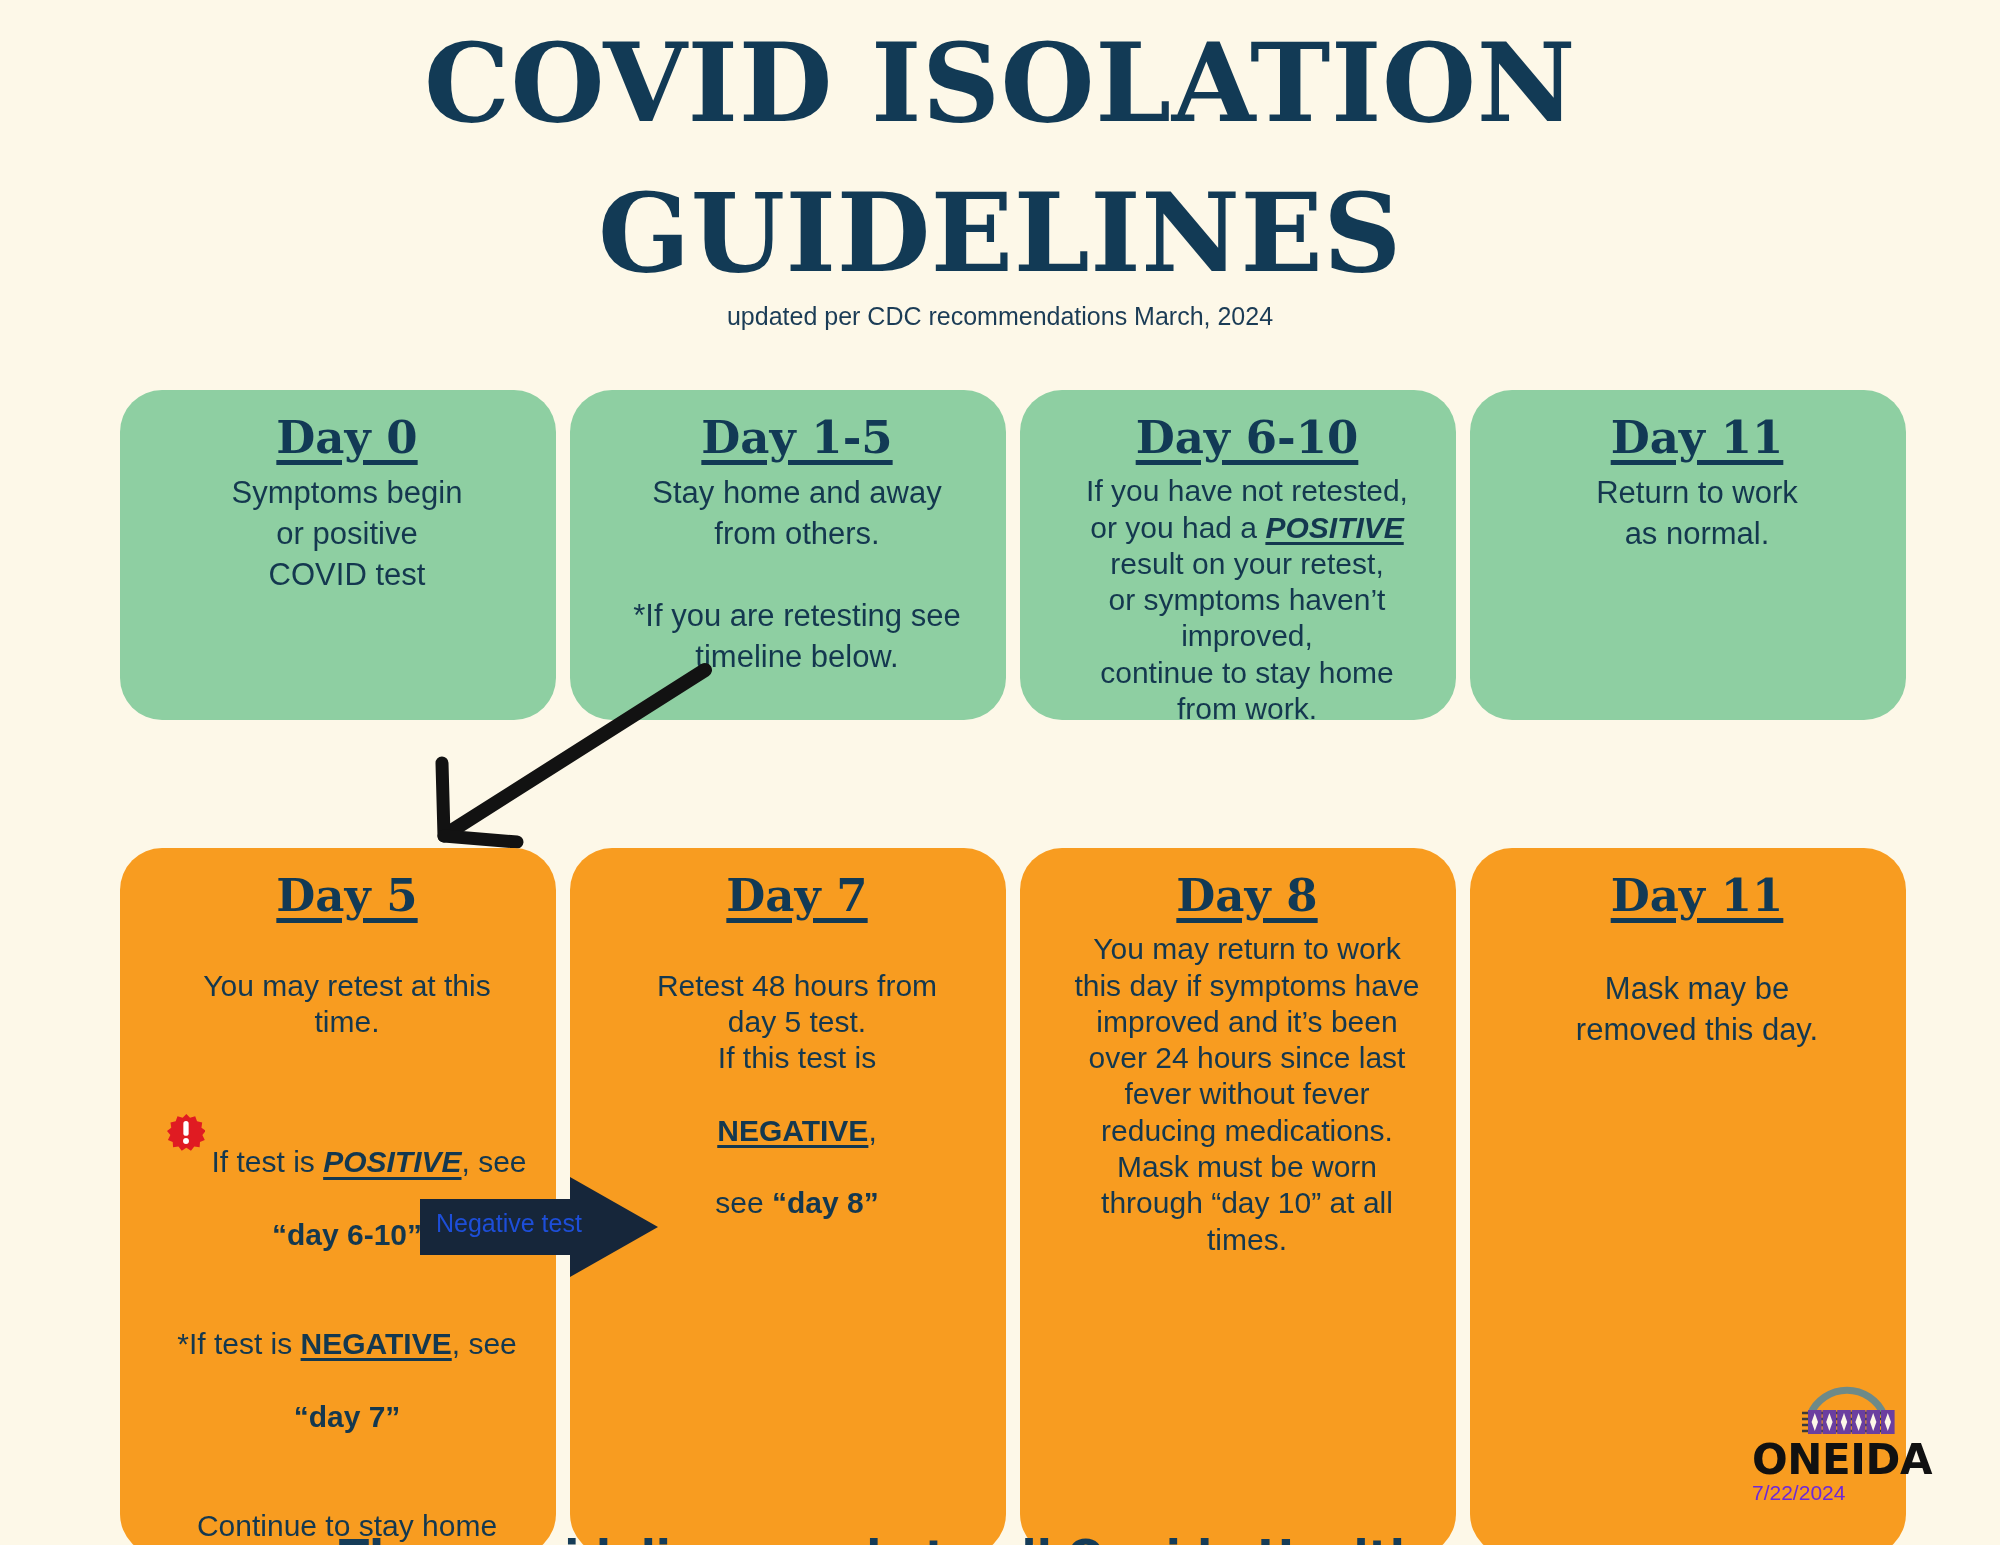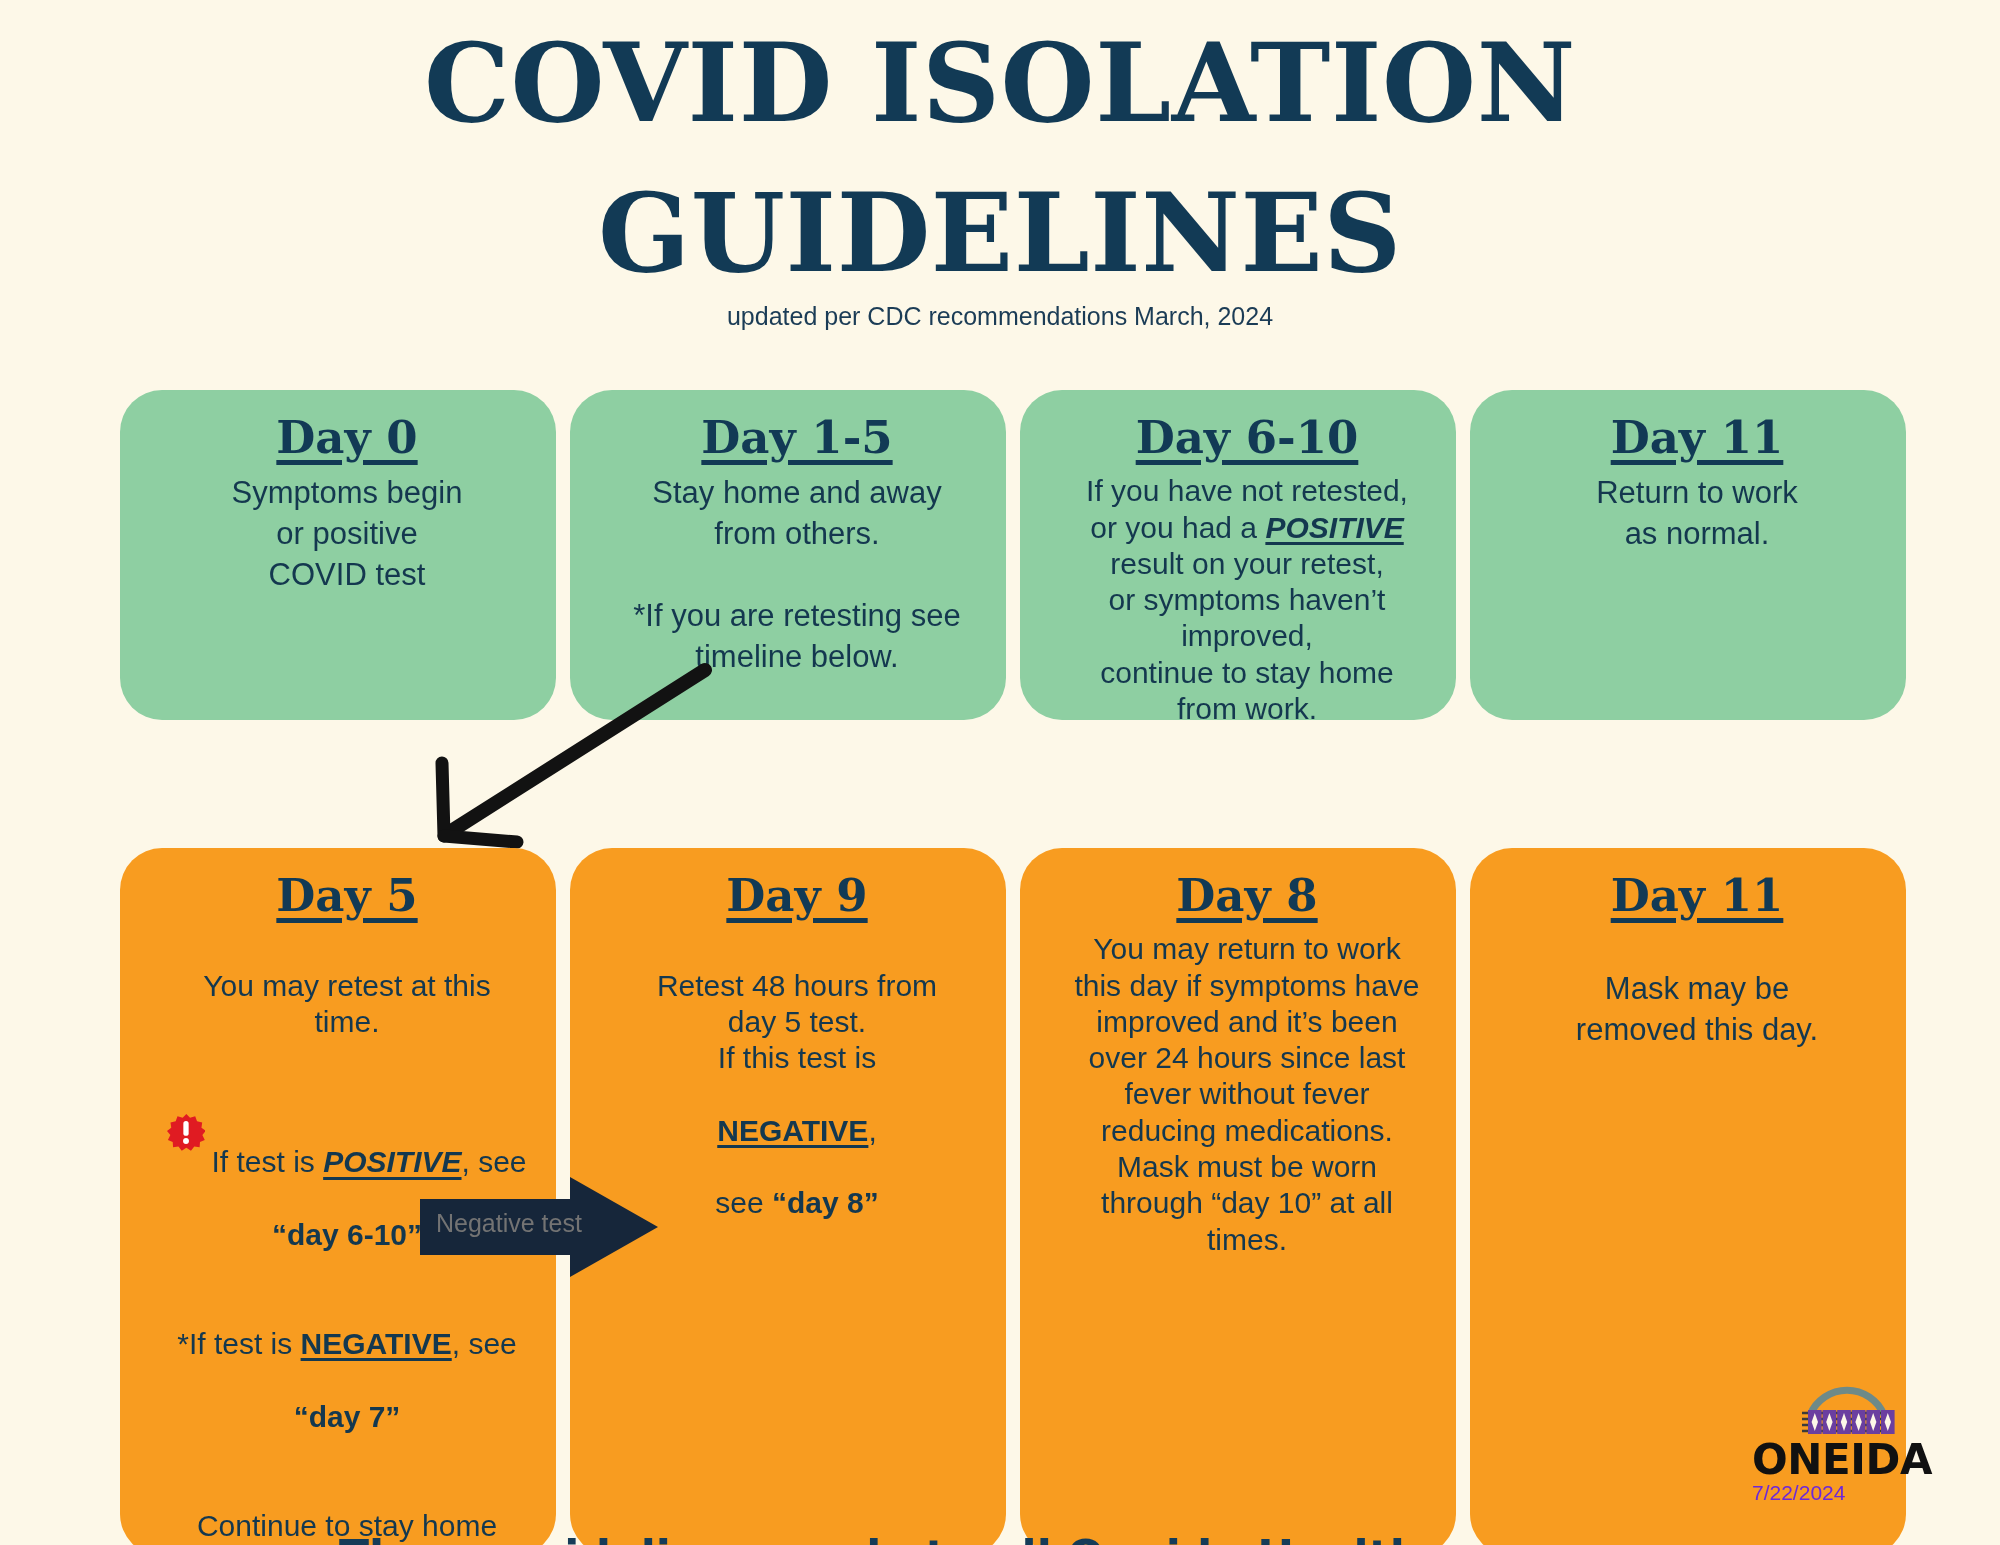--- a/index.html
+++ b/index.html
@@ -112,21 +112,21 @@
 
   
   .neg-arrow {
     position: absolute;
     left: 420px; top: 1175px;
     width: 240px; height: 110px;
   }
   .neg-arrow-label {
     position: absolute;
     left: 16px; top: 34px;
-    color: #737373;
+    color: #1d4ed8;
     font-size: 25px;
     font-family: "Liberation Sans", sans-serif;
     white-space: nowrap;
     z-index: 2;
   }
 
   
   .footer {
     position: absolute;
     left: 0; right: 0; bottom: 22px;
@@ -238,21 +238,21 @@
         </span><span>If test is </span><span class="em-posneg em-italic">POSITIVE</span><span>, see</span><br>
         <span class="em-bold">“day 6-10”</span><br><br>
         <span>*If test is </span><span class="em-posneg">NEGATIVE</span><span>, see</span><br>
         <span class="em-bold">“day 7”</span><br><br>
         <span>Continue to stay home
 from work.</span>
       </div>
     </div>
 
     <div class="card orange">
-      <div class="card-title">Day 9</div>
+      <div class="card-title">Day 7</div>
       <div class="card-body tight">
         <span>Retest 48 hours from
 day 5 test.
 If this test is</span><br>
         <span class="em-posneg">NEGATIVE</span><span>,</span><br>
         <span>see </span><span class="em-bold">“day 8”</span>
       </div>
     </div>
 
     <div class="card orange">

